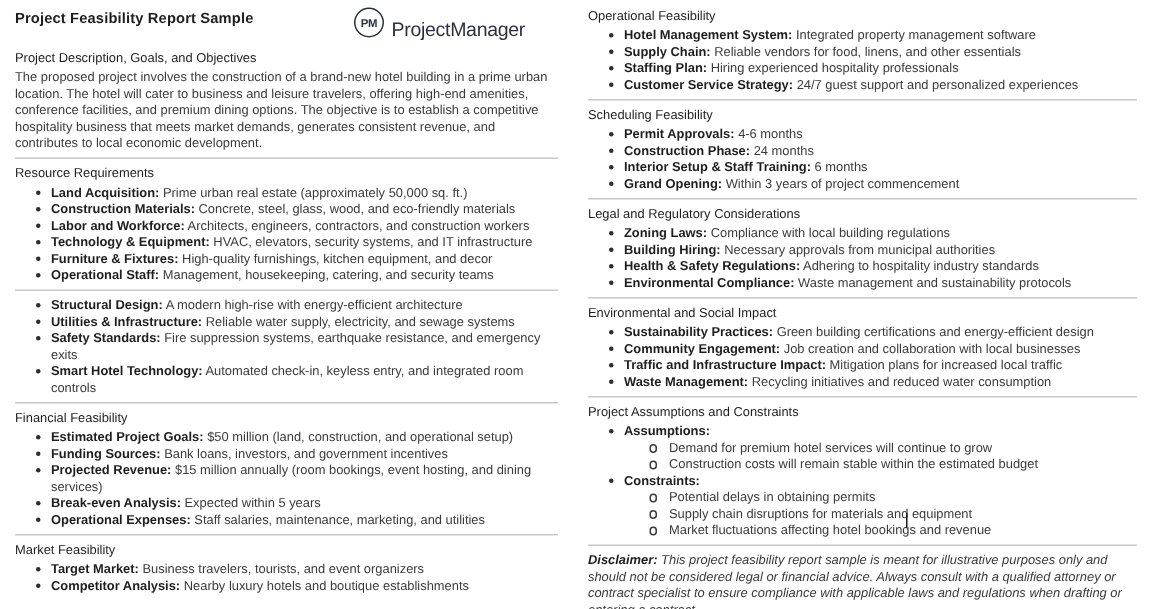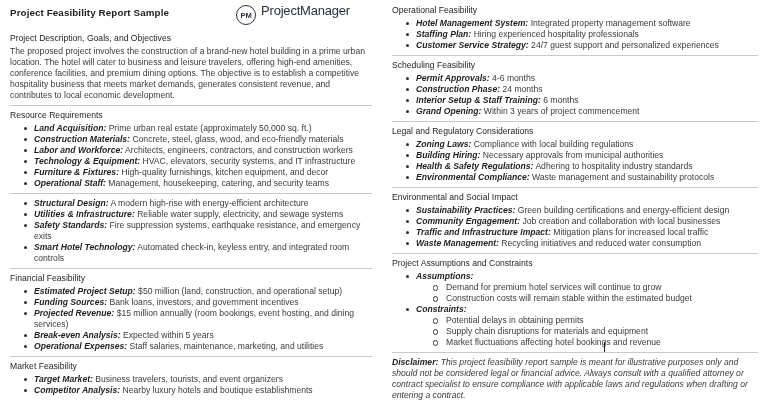--- a/index.html
+++ b/index.html
@@ -17,32 +17,32 @@
     width: 768px; height: 406px;
     padding: 5px 10px 0 10px;
     display: flex;
     gap: 20px;
   }
   .col-left  { width: 362px; flex: 0 0 362px; }
   .col-right { width: 366px; flex: 0 0 366px; }
 
   .header { display: flex; align-items: flex-start; margin-bottom: 8px; margin-top: 2px; }
   h1 { font-size: 9.8px; line-height: 12px; font-weight: 700; color: #1e1e1e; letter-spacing: 0.1px; }
-  .logo { margin-left: auto; margin-right: 22px; display: flex; align-items: flex-start; gap: 5px; margin-top: -2px; }
+  .logo { margin-left: auto; margin-right: 22px; display: flex; align-items: flex-end; gap: 5px; margin-top: -2px; }
   .logo-badge {
     width: 20px; height: 20px; flex: 0 0 20px;
     border: 1.8px solid #2a3040; border-radius: 50%;
     display: flex; align-items: center; justify-content: center;
     font-size: 7.6px; font-weight: 700; color: #2a3040; letter-spacing: -0.2px;
   }
   .logo-text { font-size: 13px; font-weight: 400; color: #2a3040; letter-spacing: -0.2px; }
 
   h2 { font-size: 8.6px; line-height: 11px; font-weight: 400; color: #1e1e1e; margin-bottom: 2px; }
   p  { margin: 0; }
-  b, strong { color: #1e1e1e; font-weight: 700; font-style: italic; }
+  b, strong { color: #1e1e1e; font-weight: 700; }
 
   hr.div { border: none; border-top: 1px solid #c8c8c8; margin: 4px 0 4px 0; }
 
   ul.blt { list-style: none; padding-left: 24px; }
   ul.blt > li { position: relative; }
   ul.blt > li::before {
     content: ""; position: absolute; left: -10px; top: 4px;
     width: 3px; height: 3px; border-radius: 50%; background: #2e2e2e;
   }
   ul.sub { list-style: none; padding-left: 30px; }
@@ -101,21 +101,21 @@
         <li><b>Safety Standards:</b> <span>Fire suppression systems, earthquake resistance, and emergency exits</span></li>
         <li><b>Smart Hotel Technology:</b> <span>Automated check-in, keyless entry, and integrated room controls</span></li>
       </ul>
     </section>
 
     <hr class="div">
 
     <section>
       <h2>Financial Feasibility</h2>
       <ul class="blt">
-        <li><b>Estimated Project Setup:</b> <span>$50 million (land, construction, and operational setup)</span></li>
+        <li><b>Estimated Project Goals:</b> <span>$50 million (land, construction, and operational setup)</span></li>
         <li><b>Funding Sources:</b> <span>Bank loans, investors, and government incentives</span></li>
         <li><b>Projected Revenue:</b> <span>$15 million annually (room bookings, event hosting, and dining services)</span></li>
         <li><b>Break-even Analysis:</b> <span>Expected within 5 years</span></li>
         <li><b>Operational Expenses:</b> <span>Staff salaries, maintenance, marketing, and utilities</span></li>
       </ul>
     </section>
 
     <hr class="div">
 
     <section>
@@ -128,20 +128,21 @@
     </section>
 
   </div>
 
   <div class="col-right">
 
     <section>
       <h2>Operational Feasibility</h2>
       <ul class="blt">
         <li><b>Hotel Management System:</b> <span>Integrated property management software</span></li>
+        <li><b>Supply Chain:</b> <span>Reliable vendors for food, linens, and other essentials</span></li>
         <li><b>Staffing Plan:</b> <span>Hiring experienced hospitality professionals</span></li>
         <li><b>Customer Service Strategy:</b> <span>24/7 guest support and personalized experiences</span></li>
       </ul>
     </section>
 
     <hr class="div">
 
     <section>
       <h2>Scheduling Feasibility</h2>
       <ul class="blt">

